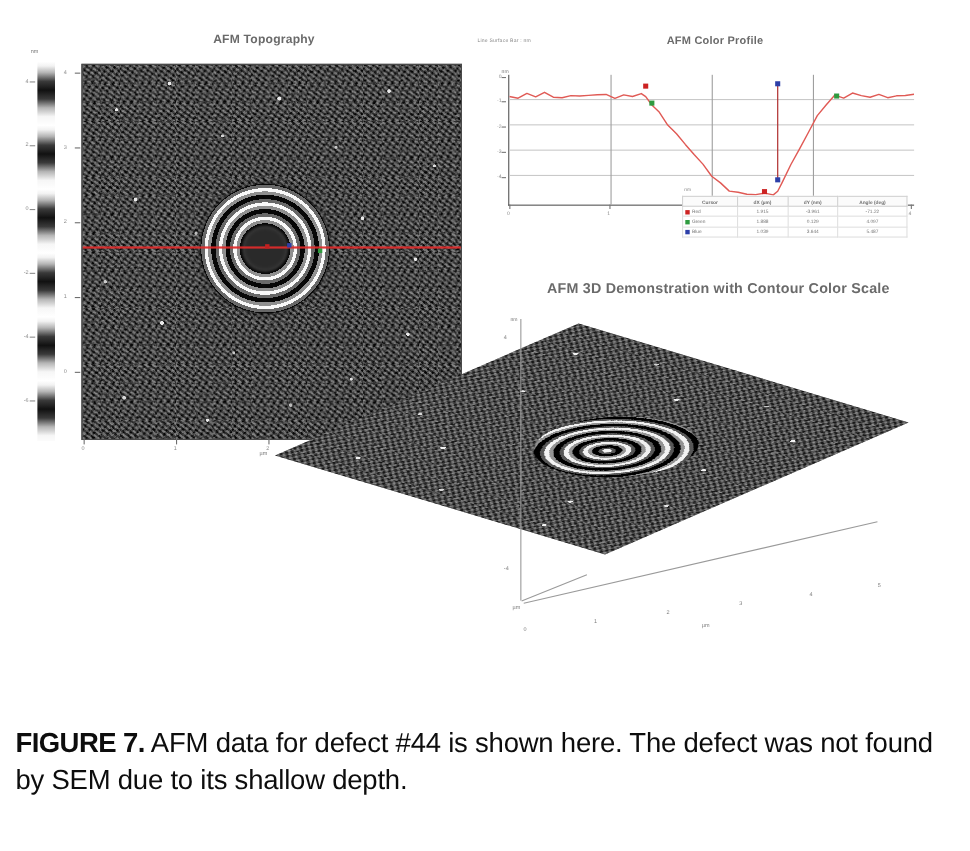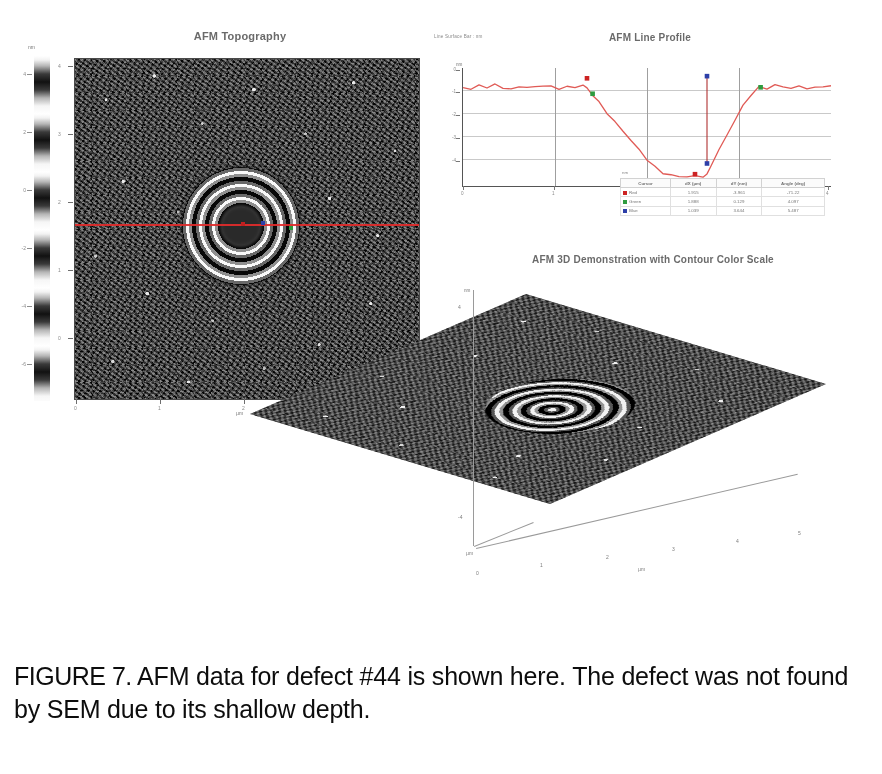--- a/index.html
+++ b/index.html
@@ -113,21 +113,21 @@
   #cursor-table th{border:1px solid #d2d2d2;color:#6f6f6f;font-weight:bold;
                    padding:1.6px 2px;text-align:center;background:#fbfbfb;}
   #cursor-table td{border:1px solid #e0e0e0;color:#777;padding:1.6px 2px;
                    text-align:center;}
   #cursor-table td.k{text-align:left;}
   .swatch{display:inline-block;width:4px;height:4px;margin-right:2px;
           vertical-align:middle;}
 
   
   #panelC{position:absolute;left:430px;top:252px;width:452px;height:380px;}
-  #td-title{left:38px;top:2px;width:370px;font-size:10px;text-align:center;}
+  #td-title{left:38px;top:2px;width:370px;font-size:13px;text-align:center;}
   #td-zunit{left:34px;top:36px;font-size:4.6px;}
   #td-stage{position:absolute;left:0;top:30px;width:452px;height:350px;}
   #td-surface{position:absolute;left:96px;top:12px;width:300px;height:300px;
     transform:matrix(1,0.30,-0.92,0.40,0,0);transform-origin:0 0;
     background-color:#5a5a5a;
     background-image:
       radial-gradient(circle at 12% 14%, #e8e8e8 0 1.6px, transparent 2.1px),
       radial-gradient(circle at 31% 8%, #c4c4c4 0 1.4px, transparent 1.9px),
       radial-gradient(circle at 49% 21%, #f0f0f0 0 1.7px, transparent 2.2px),
       radial-gradient(circle at 68% 12%, #bcbcbc 0 1.3px, transparent 1.8px),
@@ -155,21 +155,21 @@
     border-radius:50%;
     background:repeating-radial-gradient(circle at 50% 58%,
       #f4f4f4 0 3px, #6a6a6a 3px 6px, #1c1c1c 6px 10px, #909090 10px 13px);
     filter:blur(.5px) contrast(1.2);}
   .td-axis{position:absolute;background:#9a9a9a;height:1px;transform-origin:0 0;}
   .td-txt{position:absolute;font-size:5px;color:#7c7c7c;filter:blur(.35px);}
 
   
   #caption{position:absolute;left:14px;top:660px;width:852px;
            font-size:25px;line-height:1.3;color:#0d0d0d;letter-spacing:-.2px;}
-  #caption b{font-weight:normal;letter-spacing:-.5px;}
+  #caption b{font-weight:bold;letter-spacing:-.5px;}
 </style>
 </head>
 <body>
 
 <div class="figure-area">
 
   <div id="panelA">
 
     <div class="ttl" id="topo-title">AFM Topography</div>
 
@@ -217,21 +217,21 @@
     <div class="ticktxt" style="left:74px;top:391px">0</div>
     <div class="ticktxt" style="left:158px;top:391px">1</div>
     <div class="ticktxt" style="left:242px;top:391px">2</div>
     <div class="ticktxt" style="left:326px;top:391px">3</div>
     <div class="ticktxt" style="left:410px;top:391px">4</div>
     <div class="axlabel" id="topo-xlabel">µm</div>
   </div>
 
   <div id="panelB">
 
-    <div class="ttl" id="lp-title">AFM Line Profile</div>
+    <div class="ttl" id="lp-title">AFM Color Profile</div>
     <div id="lp-corner">Line Surface Bar : nm</div>
     <div class="axlabel" id="lp-unit">nm</div>
 
     <div id="lp-plot">
       <div class="hgrid" style="top:22px"></div>
       <div class="hgrid" style="top:45px"></div>
       <div class="hgrid" style="top:68px"></div>
       <div class="hgrid" style="top:91px"></div>
       <div class="vgrid" style="left:92px"></div>
       <div class="vgrid" style="left:184px"></div>

